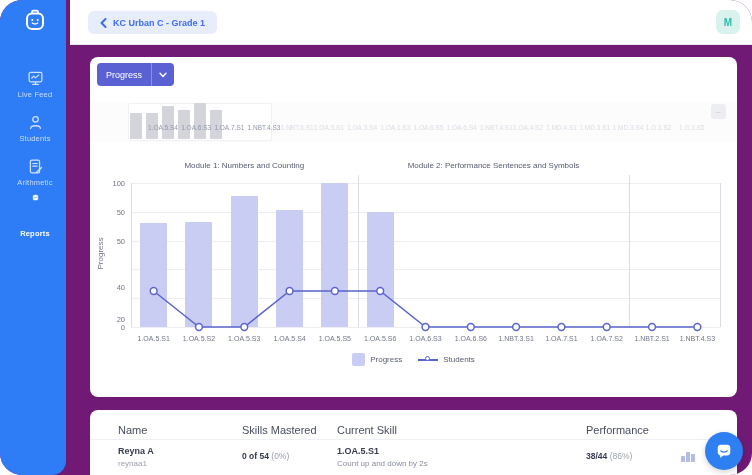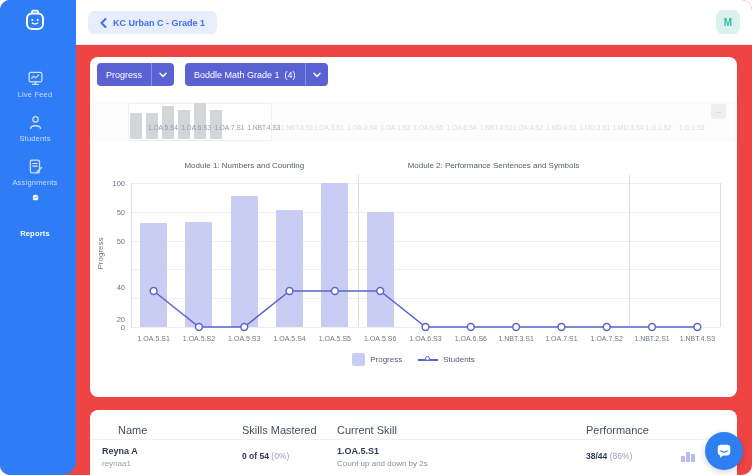--- a/index.html
+++ b/index.html
@@ -1,29 +1,29 @@
 <!DOCTYPE html>
 <html><head>
 <meta charset="utf-8">
 <style>
   * { margin:0; padding:0; box-sizing:border-box; }
   html,body { background:#fff; }
   body { font-family:"Liberation Sans", sans-serif; }
-  .app { position:relative; width:752px; height:475px; background:#ef4444; border-radius:10px; overflow:hidden; }
+  .app { position:relative; width:752px; height:475px; background:#701a75; border-radius:22px; overflow:hidden; }
 
   
   .header { position:absolute; left:70px; top:0; right:0; height:45px; background:#fff; border-bottom:1px solid #e8eaf0; }
   .back-chip { position:absolute; left:18px; top:11px; height:23px; display:flex; align-items:center; gap:6px;
     background:#e8edfc; border:none; border-radius:6px; padding:0 12px; color:#3e6ef0; font-weight:bold;
     font-size:9px; font-family:inherit; cursor:pointer; }
   .avatar { position:absolute; right:12px; top:10px; width:24px; height:24px; border-radius:7px; background:#d9f2ee;
     color:#2cbcab; font-size:10px; font-weight:bold; display:flex; align-items:center; justify-content:center; cursor:pointer; }
 
   
-  .sidebar { position:absolute; left:0; top:0; width:76px; height:475px; background:#2e7cf6; border-radius:0 0 14px 0; z-index:5; }
+  .sidebar { position:absolute; left:0; top:0; width:66px; height:475px; background:#2e7cf6; border-radius:0 0 14px 0; z-index:5; }
   .logo { position:absolute; left:22px; top:7px; width:26px; height:26px; cursor:pointer; }
   .nav { position:absolute; top:62px; left:0; width:70px; display:flex; flex-direction:column; }
   .nav-item { height:44px; display:flex; flex-direction:column; align-items:center; justify-content:center; gap:3px;
     color:rgba(255,255,255,.72); cursor:pointer; }
   .nav-item.active { color:#fff;gap:28px; }
   .nav-item svg { opacity:.78; }
   .nav-item.active svg { opacity:1; }
   .nav-label { font-size:7.5px; letter-spacing:.2px; }
   .nav-item.active .nav-label { font-weight:bold; }
 
@@ -66,21 +66,21 @@
   .legend-swatch { width:13px; height:13px; background:#c9cdf4; border-radius:2px; }
   .legend-line { position:relative; width:20px; height:10px; }
   .legend-line .ll { position:absolute; top:4.5px; left:0; width:20px; height:1.5px; background:#5a64cc; }
   .legend-line .lc { position:absolute; top:1.5px; left:6.5px; width:5px; height:5px; border:1.5px solid #5a64cc;
     border-radius:50%; background:#fff; }
 
   
   .table-card { position:absolute; left:90px; top:410px; width:647px; height:75px; background:#fff; border-radius:8px 8px 0 0; }
   .th { position:absolute; top:14px; font-size:11px; color:#474d60; }
   .table-divider { position:absolute; left:0; top:29px; width:647px; height:1px; background:#eef0f3; }
-  .cell-name { position:absolute; left:12px; top:36px; cursor:pointer; }
+  .cell-name { position:absolute; left:28px; top:36px; cursor:pointer; }
   .t-bold { font-size:9px; font-weight:bold; color:#353b50; }
   .t-sub { font-size:8px; color:#9ba1ad; margin-top:3px; }
   .cell-mid { position:absolute; top:41px; font-size:8.5px; color:#353b50; }
   .t-pct { color:#9ba1ad; font-weight:normal; }
   .cell-skill { position:absolute; left:247px; top:36px; }
   .row-chart-icon { position:absolute; left:591px; top:42px; display:flex; align-items:flex-end; gap:1.5px; cursor:pointer; }
   .rci-bar { width:3.5px; background:#b6bce8; border-radius:.5px; }
 
   
   .chat-btn { position:absolute; right:9px; bottom:5px; width:38px; height:38px; border-radius:50%; background:#2d7ff2;
@@ -134,21 +134,21 @@
       </div>
 
 
       <div class="nav-item">
         <svg width="17" height="17" viewBox="0 0 16 16">
           <rect x="3.2" y="2" width="8.6" height="12" rx="1.4" fill="none" stroke="#fff" stroke-width="1.2"></rect>
           <line x1="5.4" y1="5.2" x2="9.6" y2="5.2" stroke="#fff" stroke-width="1.1" stroke-linecap="round"></line>
           <line x1="5.4" y1="7.6" x2="9.6" y2="7.6" stroke="#fff" stroke-width="1.1" stroke-linecap="round"></line>
           <line x1="9.2" y1="13.4" x2="13.6" y2="9" stroke="#fff" stroke-width="1.4" stroke-linecap="round"></line>
         </svg>
-        <span class="nav-label">Assignments</span>
+        <span class="nav-label">Arithmetic</span>
       </div>
 
       <div class="nav-item active">
         <svg width="17" height="17" viewBox="0 0 16 16">
           <rect x="2.8" y="3" width="10.4" height="10.6" rx="1.4" fill="#fff" stroke="#fff" stroke-width="1.2"></rect>
           <rect x="6" y="1.6" width="4" height="2.4" rx="1" fill="#fff"></rect>
           <polyline points="4.8,10.4 6.8,7.6 8.8,9.2 11.2,5.9" fill="none" stroke="#2e7cf6" stroke-width="1.2"></polyline>
         </svg>
         <span class="nav-label">Reports</span>
       </div>
@@ -160,31 +160,20 @@
 
     <button class="dd-btn" id="dd-progress">
       <span class="dd-label">Progress</span>
       <span class="dd-caret">
         <svg width="8" height="6" viewBox="0 0 8 6">
             <polyline points="1,1.2 4,4.4 7,1.2" fill="none" stroke="#fff" stroke-width="1.4" stroke-linecap="round" stroke-linejoin="round"></polyline>
           </svg>
       </span>
     </button>
 
-    <button class="dd-btn" id="dd-course">
-      <span class="dd-label">
-        <span>Boddle Math Grade 1</span>
-        <span>(4)</span>
-      </span>
-      <span class="dd-caret">
-        <svg width="8" height="6" viewBox="0 0 8 6">
-            <polyline points="1,1.2 4,4.4 7,1.2" fill="none" stroke="#fff" stroke-width="1.4" stroke-linecap="round" stroke-linejoin="round"></polyline>
-          </svg>
-      </span>
-    </button>
 
     <div class="strip">
       <div class="strip-window"></div>
       <div class="strip-bars" id="strip-bars">
           <div class="strip-bar" style="height: 26px;"></div>
           <div class="strip-bar" style="height: 26px;"></div>
           <div class="strip-bar" style="height: 33px;"></div>
           <div class="strip-bar" style="height: 29px;"></div>
           <div class="strip-bar" style="height: 36px;"></div>
           <div class="strip-bar" style="height: 29px;"></div>

